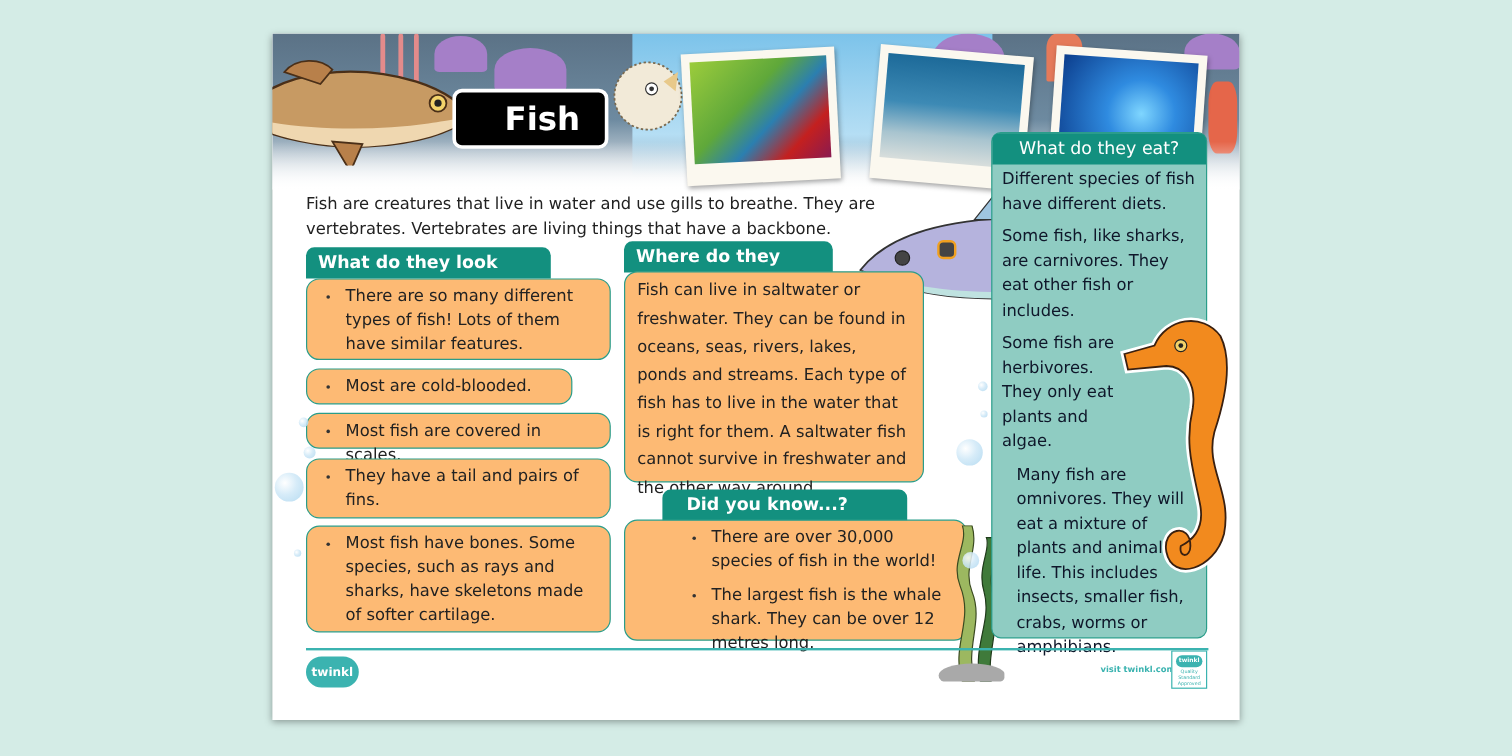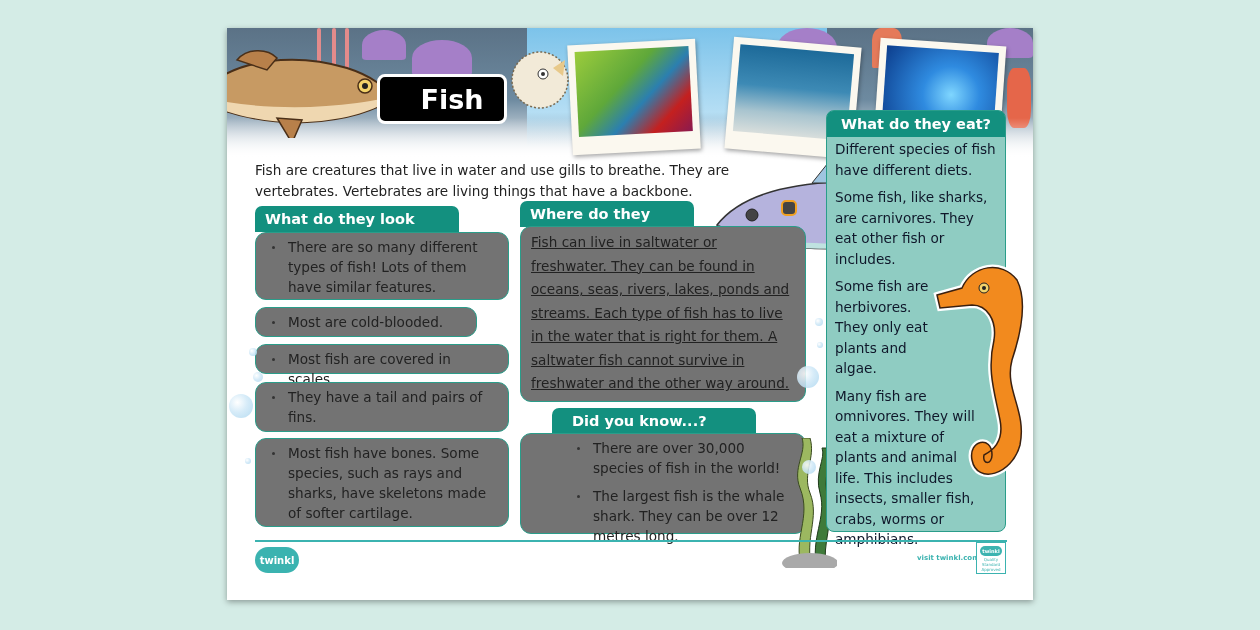--- a/index.html
+++ b/index.html
@@ -67,40 +67,40 @@
     font-weight: bold; font-size: 14.5px;
     border-radius: 7px 7px 0 0;
     padding: 0 10px;
     height: 26px; line-height: 26px;
     box-sizing: border-box;
   }
   .card {
     position: absolute; box-sizing: border-box;
     border: 1.5px solid #2a9d8a;
     border-radius: 11px;
-    background: #737373;
+    background: #fdba74;
     font-size: 13.6px; line-height: 20px; color: #222;
   }
   .bullet { position: relative; padding-left: 32px; padding-right: 8px; }
   .bullet::before {
     content: ""; position: absolute; left: 16px; top: 9px;
     width: 3px; height: 3px; background: #333; border-radius: 50%;
   }
   .live-text { font-size: 13.6px; line-height: 23.5px; padding: 4px 10px; }
 
   .eat {
     position: absolute; left: 599px; top: 82px; width: 180px; height: 422px;
     background: #8fccc2;
     border: 1.5px solid #2a9d8a;
     border-radius: 8px;
     box-sizing: border-box;
     overflow: visible;
   }
   .eat-head {
-    background: #13907f; color: #fff; font-weight: bold;
+    background: #13907f; color: #fff; font-weight: normal;
     font-size: 14.5px; text-align: center;
     height: 26px; line-height: 26px;
     border-radius: 6px 6px 0 0;
   }
   .eat-body { padding: 2px 8px; font-size: 13.6px; line-height: 20.5px; color: #0f172a; }
   .eat-body p { margin: 0 0 7px 0; }
   .narrow { width: 100px; }
 
   .seahorse { position: absolute; left: 705px; top: 232px; width: 100px; height: 240px; }
   .salmon { position: absolute; left: 485px; top: 125px; width: 140px; height: 100px; }
@@ -204,21 +204,21 @@
     <div class="bullet">Most fish are covered in scales.</div>
   </div>
   <div class="card" style="left:28px;top:354px;width:254px;height:50px;padding-top:4px;">
     <div class="bullet">They have a tail and pairs of fins.</div>
   </div>
   <div class="card" style="left:28px;top:410px;width:254px;height:89px;padding-top:4px;">
     <div class="bullet">Most fish have bones. Some species, such as rays and sharks, have skeletons made of softer cartilage.</div>
   </div>
 
   <div class="section-head" style="left:293px;top:173px;width:174px;">Where do they live?</div>
-  <div class="card" style="left:293px;top:198px;width:286px;height:176px;text-decoration:underline;">
+  <div class="card" style="left:293px;top:198px;width:250px;height:176px;">
     <div class="live-text">Fish can live in saltwater or freshwater. They can be found in oceans, seas, rivers, lakes, ponds and streams. Each type of fish has to live in the water that is right for them. A saltwater fish cannot survive in freshwater and the other way around.</div>
   </div>
 
   <div class="section-head" style="left:293px;top:380px;width:204px;padding-left:20px;margin-left:32px;">Did you know...?</div>
   <div class="card" style="left:293px;top:405px;width:286px;height:101px;padding-top:4px;padding-left:40px;">
     <div class="bullet" style="margin-bottom:8px;">There are over 30,000 species of fish in the world!</div>
     <div class="bullet">The largest fish is the whale shark. They can be over 12 metres long.</div>
   </div>
 
   <svg class="kelp" viewBox="0 0 55 130">
@@ -226,21 +226,21 @@
     <path d="M35,130 C28,100 45,80 38,55 C32,35 44,20 40,10 L46,10 C50,25 40,40 46,60 C52,85 40,105 44,130 Z" fill="#3f7a3a" stroke="#1f3a1a"></path>
     <ellipse cx="28" cy="125" rx="28" ry="10" fill="#a9a9a9"></ellipse>
   </svg>
 
   <div class="eat">
     <div class="eat-head">What do they eat?</div>
     <div class="eat-body">
       <p>Different species of fish have different diets.</p>
       <p>Some fish, like sharks, are carnivores. They eat other fish or includes.</p>
       <p class="narrow">Some fish are herbivores. They only eat plants and algae.</p>
-      <p style="width:140px;">Many fish are omnivores. They will eat a mixture of plants and animal life. This includes insects, smaller fish, crabs, worms or amphibians.</p>
+      <p style="width:140px;margin-left:12px;">Many fish are omnivores. They will eat a mixture of plants and animal life. This includes insects, smaller fish, crabs, worms or amphibians.</p>
     </div>
   </div>
 
   <svg class="seahorse" viewBox="0 0 100 240">
     <path d="M5,35 L30,28 C40,5 70,0 85,20 C95,40 90,70 80,100 C72,130 95,150 88,185 C80,215 45,225 40,200 C36,180 60,175 60,195 C60,205 50,205 52,195 C62,190 72,180 68,160 C62,130 55,110 62,80 C65,60 55,45 40,45 L8,48 Z" fill="#f28a1e" stroke="#ffffff" stroke-width="6"></path>
     <path d="M5,35 L30,28 C40,5 70,0 85,20 C95,40 90,70 80,100 C72,130 95,150 88,185 C80,215 45,225 40,200 C36,180 60,175 60,195 C60,205 50,205 52,195 C62,190 72,180 68,160 C62,130 55,110 62,80 C65,60 55,45 40,45 L8,48 Z" fill="#f28a1e" stroke="#3a2010" stroke-width="1.5"></path>
     <circle cx="52" cy="28" r="5" fill="#f3d36a" stroke="#222"></circle>
     <circle cx="52" cy="28" r="2" fill="#222"></circle>
   </svg>
 

